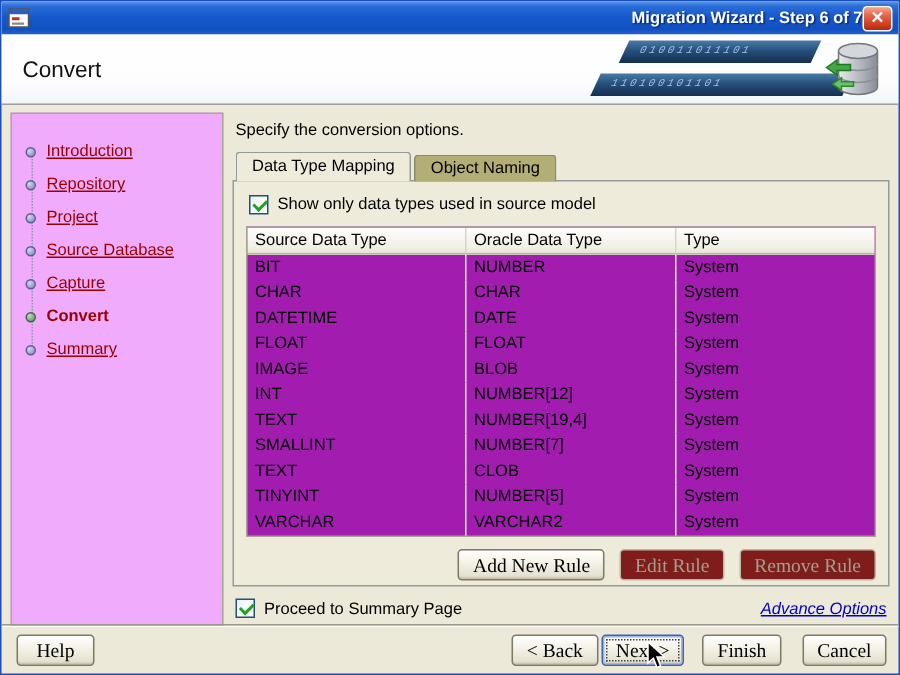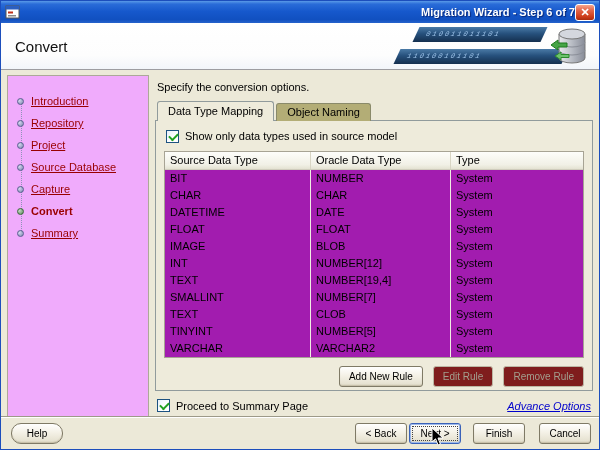--- a/index.html
+++ b/index.html
@@ -87,41 +87,41 @@
     background: linear-gradient(180deg,#fdfdfa 0%,#f1f0e6 75%,#e4e2d2 100%);
     border-bottom:1px solid #cfccbc; cursor:pointer; }
   .td { padding-left:5px; border-right:1px solid #f0eee4; overflow:hidden; white-space:nowrap; }
   .td:last-child { border-right:none; }
   .tr.head .td { border-right:1px solid #d8d5c4; }
   .tr.head .td:last-child { border-right:none; }
 
   .rule-btns { display:flex; justify-content:flex-end; margin-top:8px; gap:10px; }
 
   .btn {
-    font-family:Liberation Sans, sans-serif; font-size:10px; height:21px; min-width:52px; padding:0 9px;
+    font-family:Liberation Serif, serif; font-size:13px; height:21px; min-width:52px; padding:0 9px;
     border:1px solid #7f7a66; border-radius:3px; color:#000; cursor:pointer;
     background: linear-gradient(180deg,#ffffff 0%,#f4f1e6 45%,#e6e2d1 88%,#d8d3bf 100%);
     box-shadow: inset 0 -1px 1px rgba(160,150,120,.35);
   }
   .btn.disabled { color:#a29f8e; border-color:#bcb8a4; background:#7f1d1d; box-shadow:none; cursor:default; }
   .btn.default-btn {
     border-color:#3a62b8;
     box-shadow: inset 0 0 0 1px #9cb8ea, inset 0 -1px 1px rgba(120,140,190,.4);
     outline:1px dotted #444; outline-offset:-4px;
   }
 
   .below-row { display:flex; justify-content:space-between; align-items:center; margin-top:8px; padding:0 2px; }
   .link { color:#0000cc; text-decoration:underline; cursor:pointer;font-style:italic; }
 
   
   .footer {
     position:absolute; left:0; right:0; bottom:0; height:33px;
     border-top:1px solid #9d9a88; box-shadow: inset 0 1px 0 #ffffff;
   }
-  .help-btn { position:absolute; left:10px; top:6px;border-radius:10px; }
+  .help-btn { position:absolute; left:10px; top:6px; }
   .nav-btns { position:absolute; right:8px; top:6px; display:flex;margin-left:20px; }
   .m2 { margin-left:2px; } .m12 { margin-left:12px; } .m14 { margin-left:14px; }
 
   .cursor { position:absolute; left:430px; top:426px; z-index:50; pointer-events:none; }
 </style>
 </head>
 <body>
 
 <div class="window">
 

